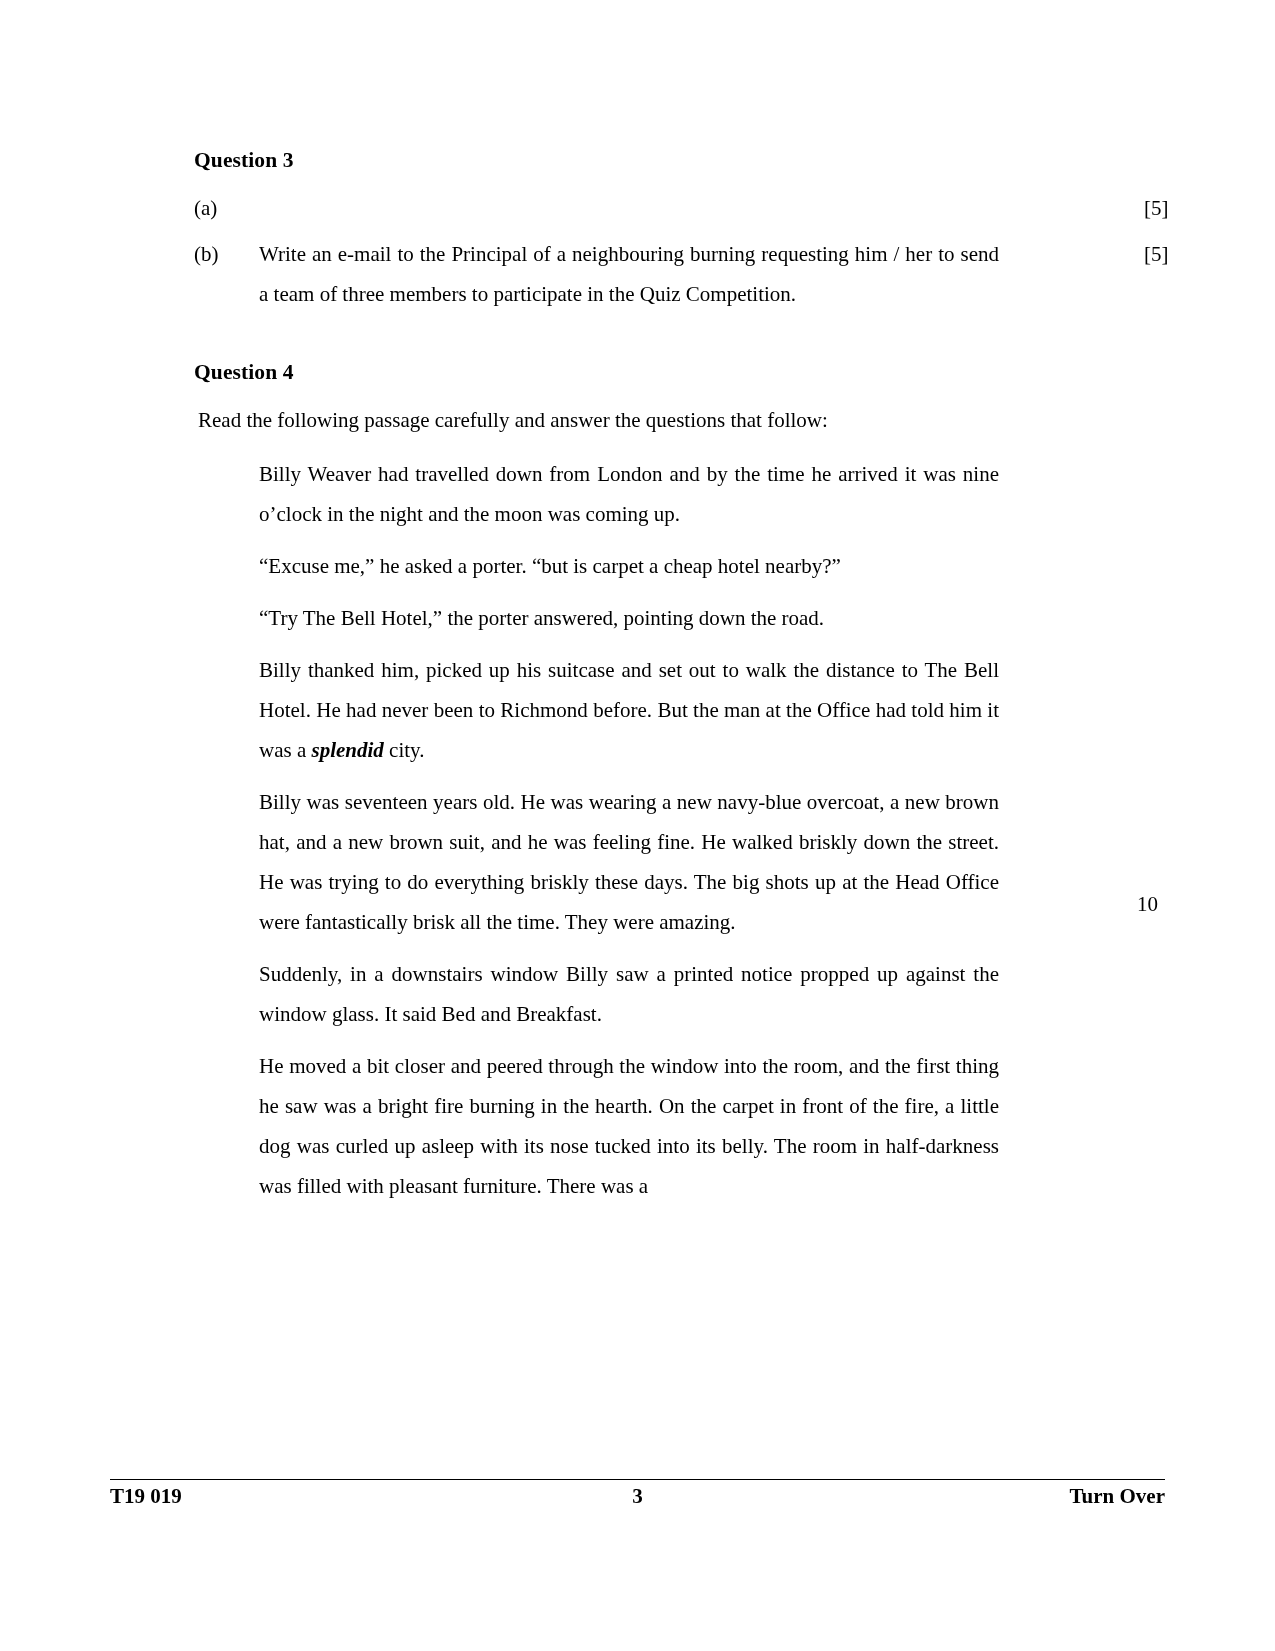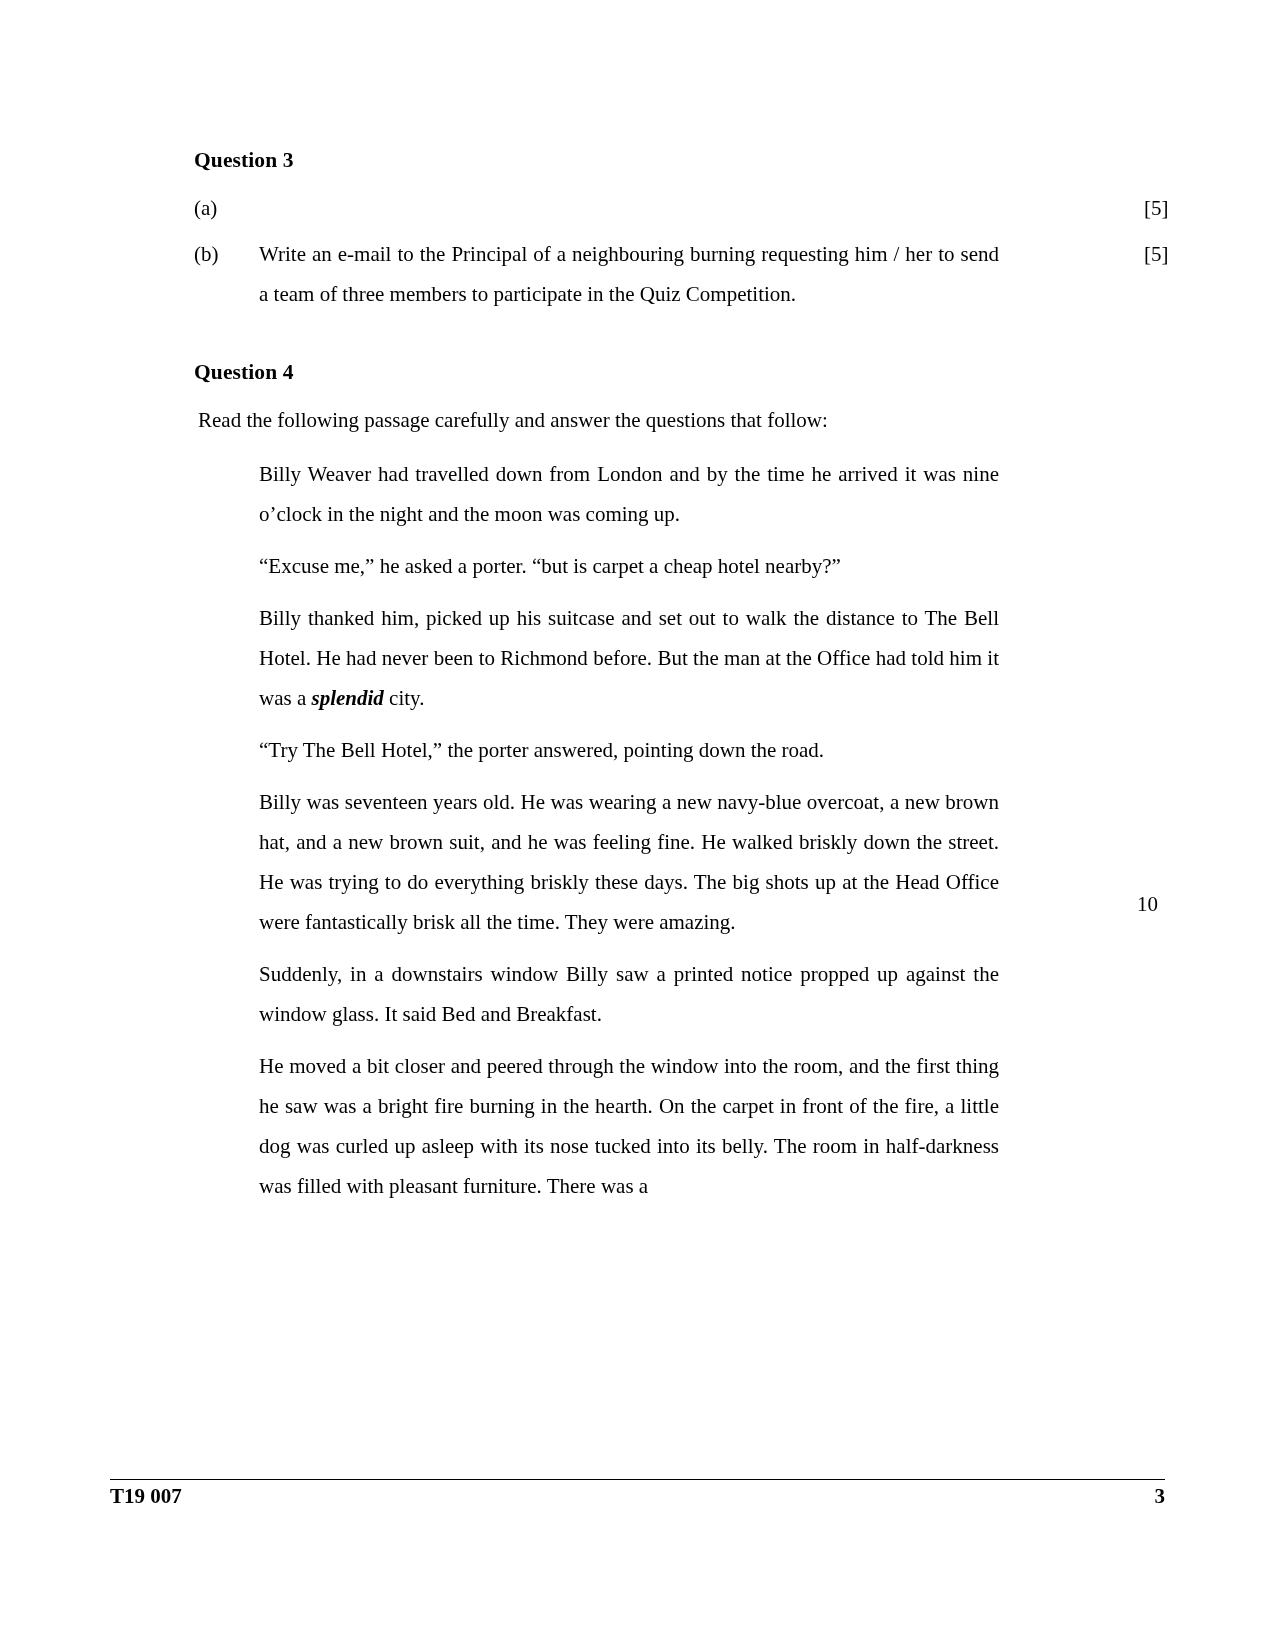--- a/index.html
+++ b/index.html
@@ -151,37 +151,38 @@
 
     <div class="q-heading second">Question 4</div>
 
     <div class="instruction">Read the following passage carefully and answer the questions that follow:</div>
 
     <div class="passage">
       <p class="t">Billy Weaver had travelled down from London and by the time he arrived it was nine o’clock in the night and the moon was coming up.</p>
 
       <p class="t nojust">“Excuse me,” he asked a porter. “but is carpet a cheap hotel nearby?”</p>
 
+      <p class="t nojust">“Try The Bell Hotel,” the porter answered, pointing down the road.</p>
+
       <p class="t"><span>Billy thanked him, picked up his suitcase and set out to walk the distance to The Bell Hotel. He had never been to Richmond before. But the man at the Office had told him it was a </span><span class="bolditalic">splendid</span><span> city.</span></p>
-
-      <p class="t nojust">“Try The Bell Hotel,” the porter answered, pointing down the road.</p>
 
       <p class="t">Billy was seventeen years old. He was wearing a new navy-blue overcoat, a new brown hat, and a new brown suit, and he was feeling fine. He walked briskly down the street. He was trying to do everything briskly these days. The big shots up at the Head Office were fantastically brisk all the time. They were amazing.</p>
 
 
       <p class="t">Suddenly, in a downstairs window Billy saw a printed notice propped up against the window glass. It said Bed and Breakfast.</p>
 
       <p class="t">He moved a bit closer and peered through the window into the room, and the first thing he saw was a bright fire burning in the hearth. On the carpet in front of the fire, a little dog was curled up asleep with its nose tucked into its belly. The room in half-darkness was filled with pleasant furniture. There was a</p>
 
       <div class="linenum" style="top: 430px;">10</div>
     </div>
 
   </div>
 
   <div class="footer">
     <hr class="footer-rule">
     <div class="footer-row">
-      <div class="footer-left">T19 007</div>
+      <div class="footer-left">T19 019</div>
       <div class="footer-center">3</div>
+      <div class="footer-right">Turn Over</div>
     </div>
   </div>
 
 </div>
 
 </body></html>

